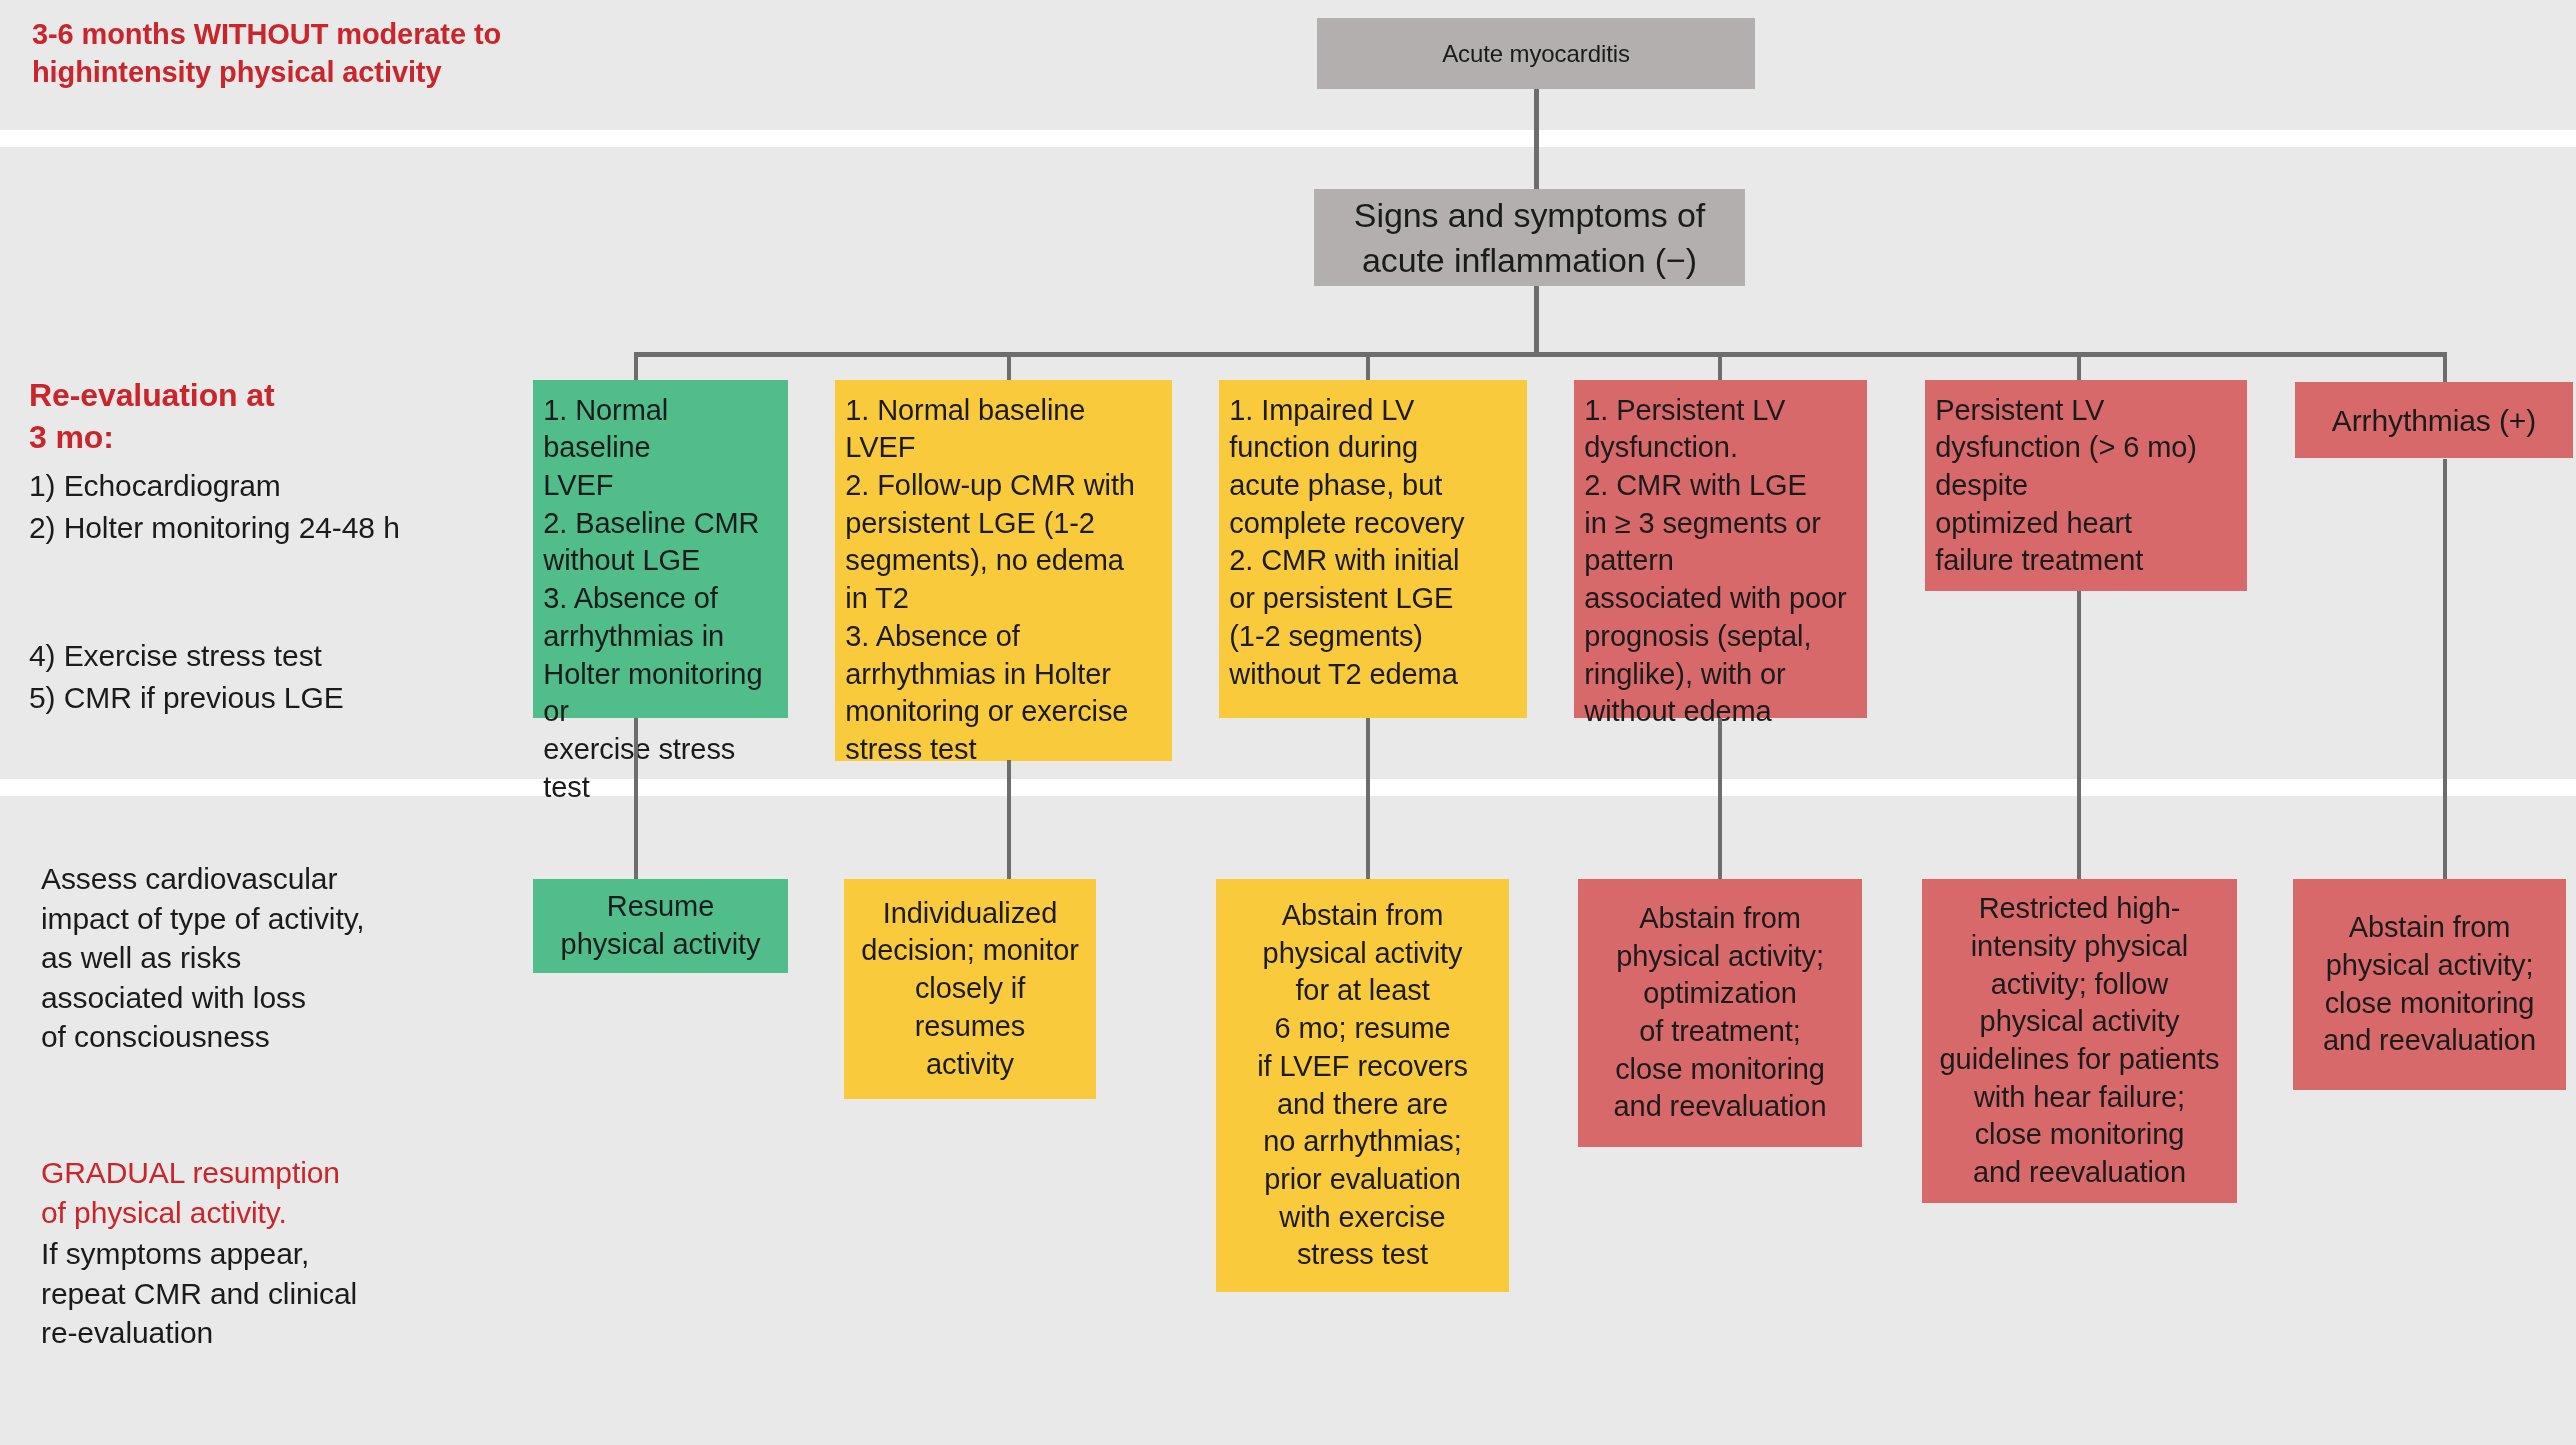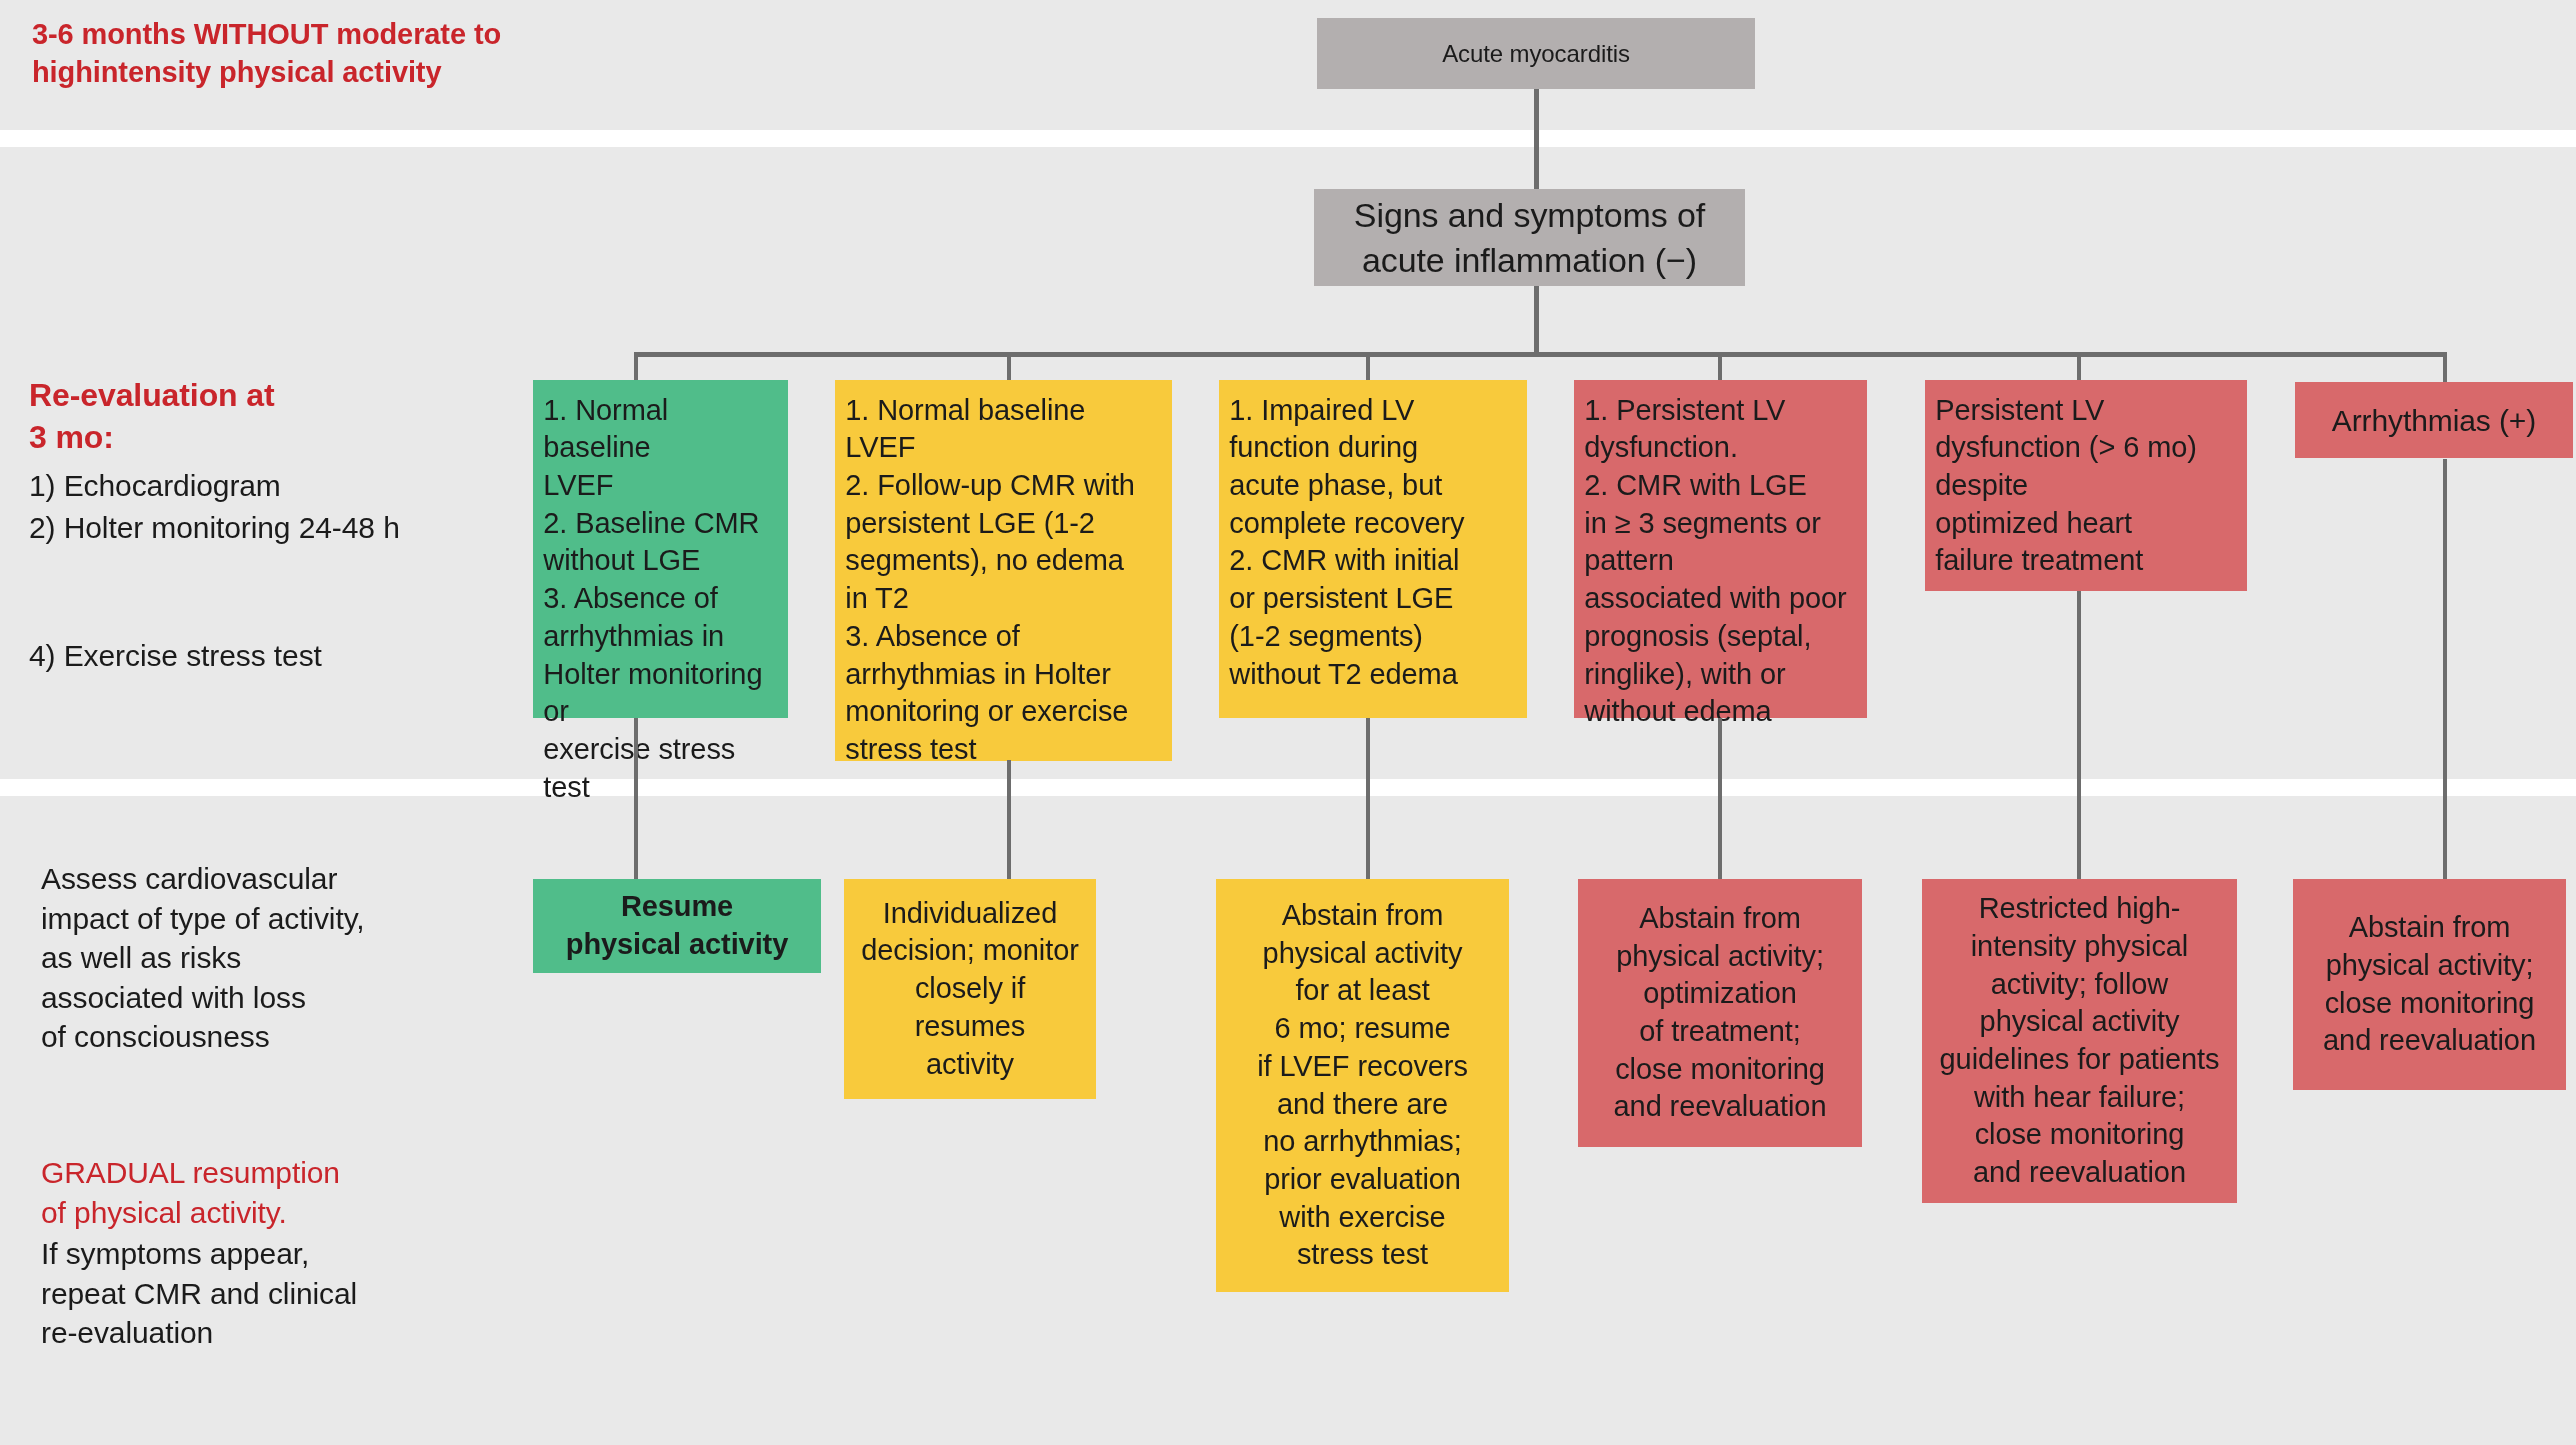--- a/index.html
+++ b/index.html
@@ -86,20 +86,21 @@
   <div class="ln thin" style="left:1718px; top:352px; height:48px;"></div>
   <div class="ln thin" style="left:2077px; top:352px; height:48px;"></div>
   <div class="ln thin" style="left:2443px; top:352px; height:48px;"></div>
 
   <div class="freetext red-bold" id="reeval-title" style="left:29px; top:374px; width:469px; font-size:32px;">Re-evaluation at
 3 mo:</div>
 
   <div class="freetext dark" id="reeval-item-0" style="left:29px; top:466px; width:484px; font-size:30px;">1) Echocardiogram</div>
   <div class="freetext dark" id="reeval-item-1" style="left:29px; top:508px; width:498px; font-size:30px;">2) Holter monitoring 24-48 h</div>
   <div class="freetext dark" id="reeval-item-4" style="left:29px; top:636px; width:513px; font-size:30px;">4) Exercise stress test</div>
+  <div class="freetext dark" id="reeval-item-5" style="left:29px; top:678px; width:513px; font-size:30px;">5) CMR if previous LGE</div>
 
   <div class="node green left" id="criteria-green" style="left:533px; top:380px; width:255px; height:338px; font-size:29px; padding:11.7px 10.3px 0 10.3px;">
     <span class="txt">1. Normal baseline
 LVEF
 2. Baseline CMR
 without LGE
 3. Absence of
 arrhythmias in
 Holter monitoring or
 exercise stress test</span>
@@ -166,21 +167,21 @@
   <div class="freetext dark" id="assess-note" style="left:41px; top:859px; width:440px; font-size:30px;">Assess cardiovascular
 impact of type of activity,
 as well as risks
 associated with loss
 of consciousness</div>
 
   <div class="freetext dark" id="gradual-note-dark" style="left:41px; top:1234px; width:469px; font-size:30px;">If symptoms appear,
 repeat CMR and clinical
 re-evaluation</div>
 
-  <div class="node green center" id="outcome-green" style="left:533px; top:879px; width:288px; height:94px; font-size:29px;font-weight:bold;">
+  <div class="node green center" id="outcome-green" style="left:533px; top:879px; width:255px; height:94px; font-size:29px;">
     <span class="txt">Resume
 physical activity</span>
   </div>
 
   <div class="node yellow center" id="outcome-yellow-1" style="left:844px; top:879px; width:252px; height:220px; font-size:29px;">
     <span class="txt">Individualized
 decision; monitor
 closely if
 resumes
 activity</span>

